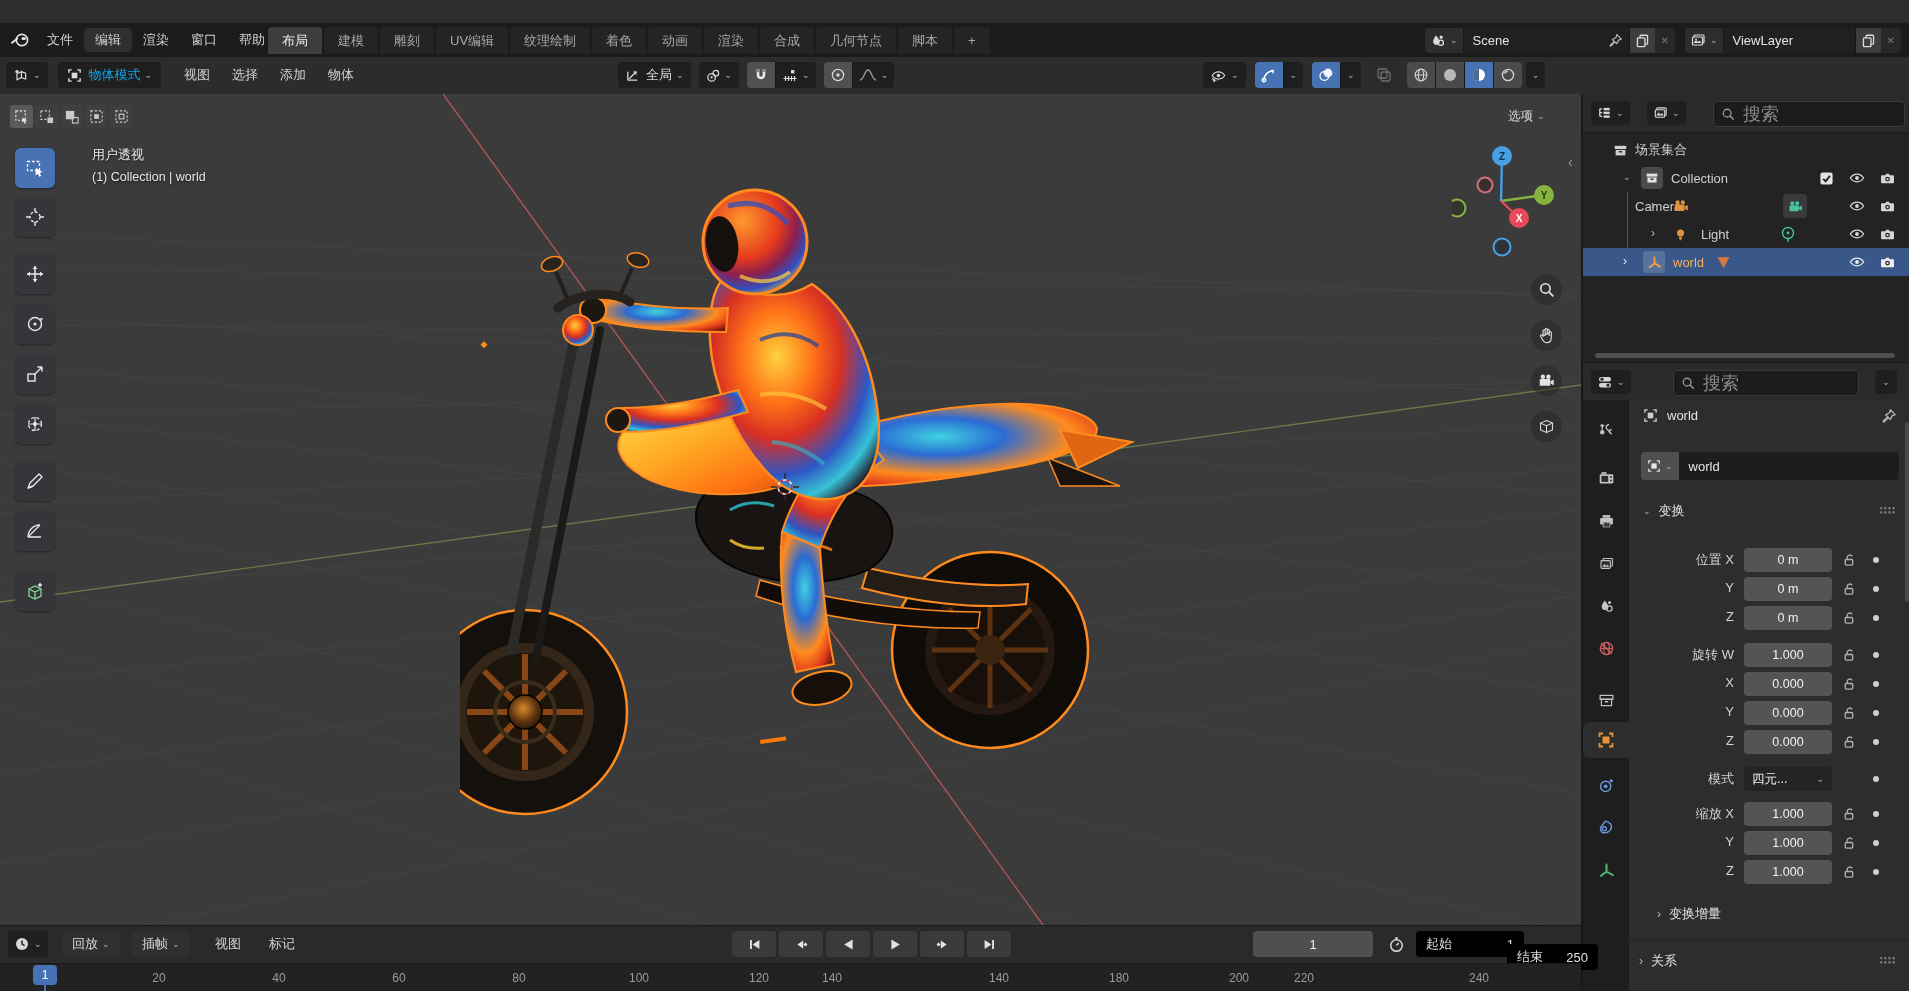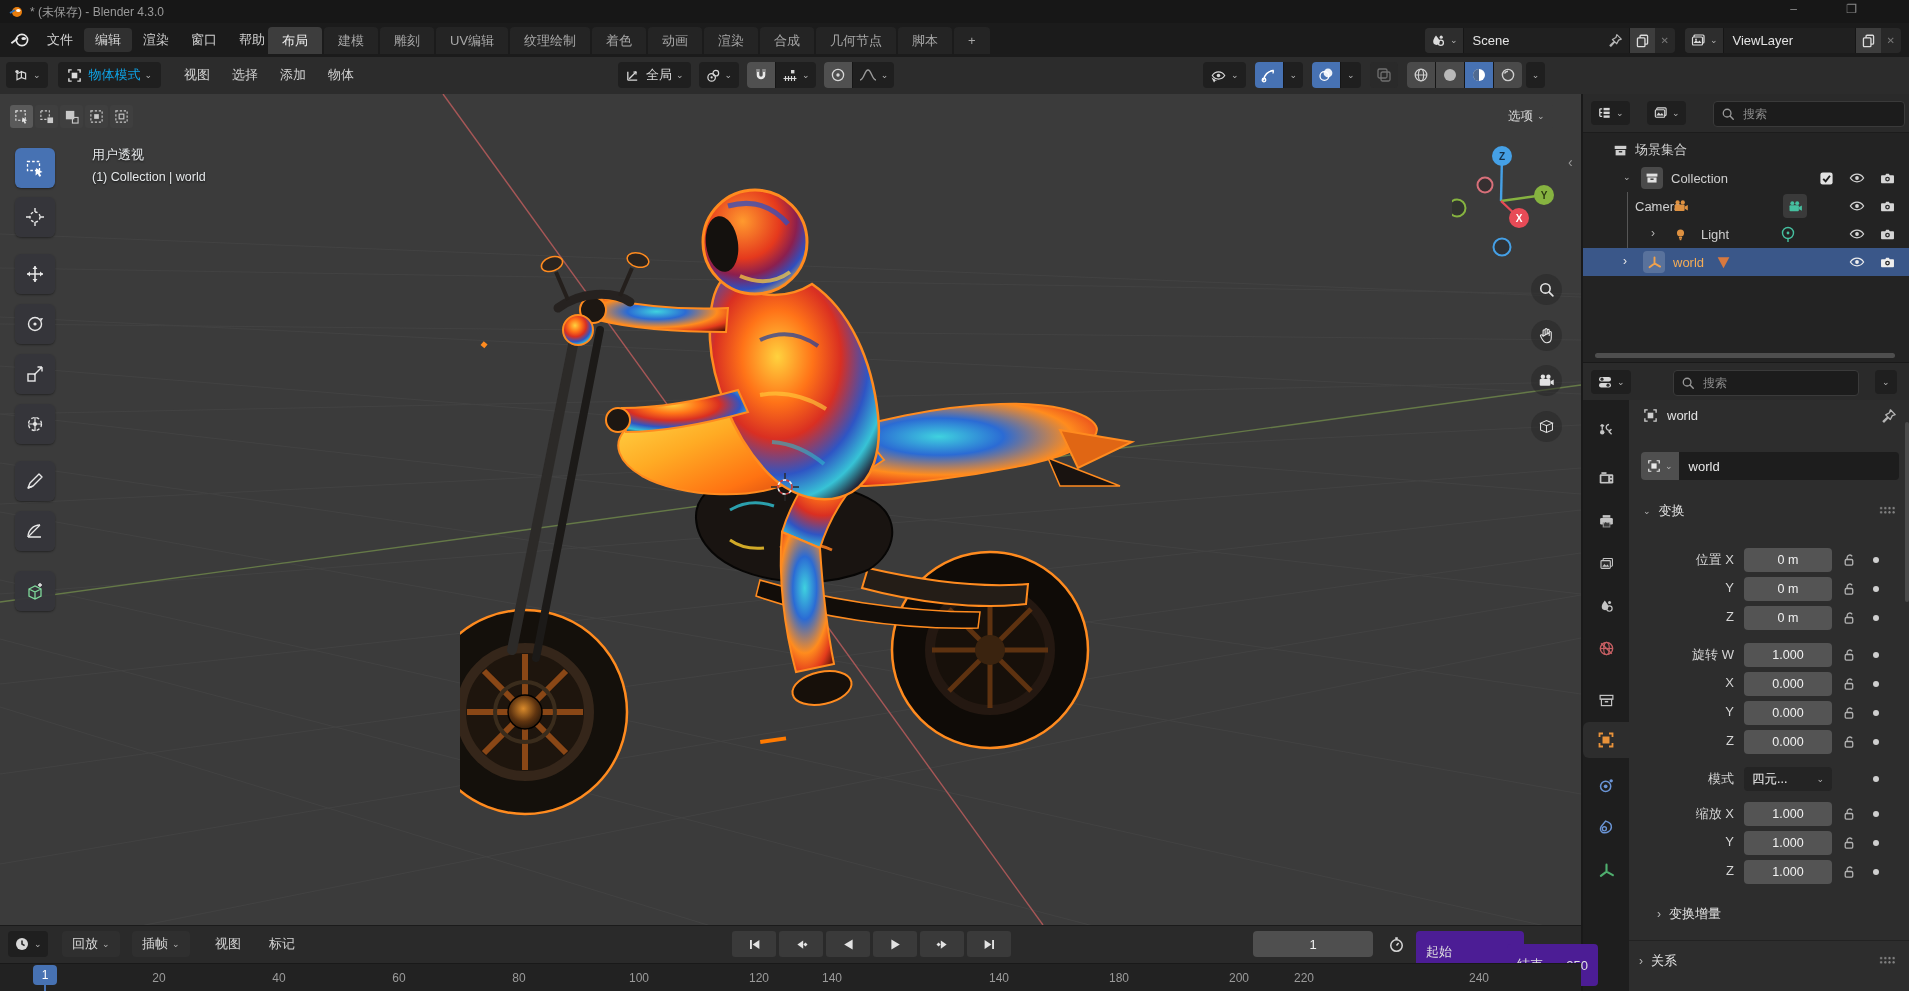--- a/index.html
+++ b/index.html
@@ -43,21 +43,21 @@
   .smbtn{width:23px;height:23px;background:#3f3f3f;border-radius:3px;margin-right:2px;display:flex;align-items:center;justify-content:center;}
   .smbtn.on{background:#5a5a5a;}
   .tlbtn{position:absolute;left:15px;width:40px;height:40px;background:rgba(53,53,58,.95);border-radius:6px;display:flex;align-items:center;justify-content:center;box-shadow:0 1px 2px rgba(0,0,0,.4);}
   .tlbtn.active{background:#4772b3;}
   .navbtn{position:absolute;left:1531px;width:31px;height:31px;border-radius:50%;background:rgba(35,35,35,.45);display:flex;align-items:center;justify-content:center;}
 
   
   #rightpanel{position:absolute;left:1581px;top:94px;width:328px;height:897px;background:#232323;border-left:2px solid #191919;}
   #outliner-header{position:absolute;left:0;top:0;width:100%;height:38px;background:#2a2a2a;border-bottom:1px solid #1c1c1c;}
   .srch{background:#1c1c1c;border:1px solid #3a3a3a;border-radius:4px;height:24px;display:flex;align-items:center;padding:0 7px;}
-  .srch input{background:transparent;border:none;outline:none;color:#cfcfcf;font-size:12px;width:100%;font-family:Liberation Serif, serif;}
+  .srch input{background:transparent;border:none;outline:none;color:#cfcfcf;font-size:18px;width:100%;font-family:Liberation Serif, serif;}
   .srch input::placeholder{color:#8a8a8a;}
   .olrow{position:absolute;left:0;width:100%;height:28px;display:flex;align-items:center;color:#cfcfcf;}
   .olrow.sel{background:#3a5789;}
   .olrow .name{margin-left:5px;}
   .oli{position:absolute;display:flex;align-items:center;justify-content:center;}
 
   #props{position:absolute;left:0;top:268px;width:100%;height:629px;background:#2d2d2d;}
   #props-header{position:absolute;left:0;top:0;width:100%;height:38px;background:#2a2a2a;border-bottom:1px solid #1c1c1c;border-top:1px solid #191919;}
   #tabstrip{position:absolute;left:0;top:38px;width:46px;height:591px;background:#1e1e1e;}
   .ptab{position:absolute;left:0;width:46px;height:36px;display:flex;align-items:center;justify-content:center;color:#b9b9b9;}
@@ -69,21 +69,21 @@
   .plock{position:absolute;left:212px;top:4px;color:#b2b2b2;}
   .pdot{position:absolute;left:244px;top:9px;width:6px;height:6px;border-radius:50%;background:#cfcfcf;}
   .dots{width:17px;height:8px;background-image:radial-gradient(#8d8d8d 1px,transparent 1.3px);background-size:4.2px 4.2px;opacity:.9;}
   .panelhdr{color:#e3e3e3;}
 
   
   #timeline{position:absolute;left:0;top:925px;width:1581px;height:66px;background:#2a2a2a;border-top:1px solid #1b1b1b;}
   #tl-ruler{position:absolute;left:0;top:37px;width:1581px;height:29px;background:#222222;border-top:1px solid #191919;}
   .tick{position:absolute;top:7px;width:40px;text-align:center;color:#9b9b9b;font-size:12px;}
   .pbtn{width:44px;height:26px;background:#3a3a3a;border-radius:3px;margin-right:3px;display:flex;align-items:center;justify-content:center;color:#e3e3e3;}
-  .tlbox{height:26px;background:#4c1d95;border-radius:4px;display:flex;align-items:center;justify-content:space-between;padding:8px 10px;color:#e0e0e0;}
+  .tlbox{height:26px;background:#000000;border-radius:4px;display:flex;align-items:center;justify-content:space-between;padding:0 10px;color:#e0e0e0;}
   svg{display:block;}
 </style>
 </head>
 <body>
 
 <svg width="0" height="0" style="position:absolute">
   <defs>
     <symbol id="i-eye" viewBox="0 0 16 16">
         <path d="M8 4.2C4.6 4.2 2.3 6.6 1.4 8c.9 1.4 3.2 3.8 6.6 3.8s5.7-2.4 6.6-3.8C13.7 6.6 11.4 4.2 8 4.2z" fill="none" stroke="currentColor" stroke-width="1.3"></path>
         <circle cx="8" cy="8" r="1.9" fill="currentColor"></circle>
@@ -172,30 +172,20 @@
       </symbol>
     <symbol id="i-matball" viewBox="0 0 16 16">
         <circle cx="8" cy="8" r="6" fill="currentColor"></circle>
         <path d="M8 2a6 6 0 000 12z" fill="#30507e" opacity=".85"></path>
       </symbol>
   </defs>
 </svg>
 
 <div id="app">
 
-  <div id="titlebar">
-    <svg class="abs" style="left:8px;top:4px" width="16" height="16" viewBox="0 0 16 16">
-        <circle cx="9" cy="8" r="5" fill="#e87d0d"></circle>
-        <ellipse cx="10.3" cy="6.6" rx="2.2" ry="1.5" fill="#fff"></ellipse>
-        <path d="M2 9l5-3" stroke="#2f6fb3" stroke-width="2"></path>
-      </svg>
-    <span class="t">* (未保存) - Blender 4.3.0</span>
-    <span class="wc" style="right:112px">–</span>
-    <span class="wc" style="right:52px">❐</span>
-  </div>
 
   <div id="topbar">
     <svg class="abs" style="left:10px;top:7px" width="22" height="20" viewBox="0 0 24 20">
         <circle cx="13" cy="10" r="6.2" fill="none" stroke="#e8e8e8" stroke-width="1.8"></circle>
         <ellipse cx="15" cy="8.4" rx="2.6" ry="1.7" fill="#e8e8e8"></ellipse>
         <path d="M1.5 13.5L8.5 8" stroke="#e8e8e8" stroke-width="2"></path>
       </svg>
     <div class="row abs" style="left:36px;top:5px">
       <div class="hmenu">文件</div>
       <div class="hmenu hl">编辑</div>

